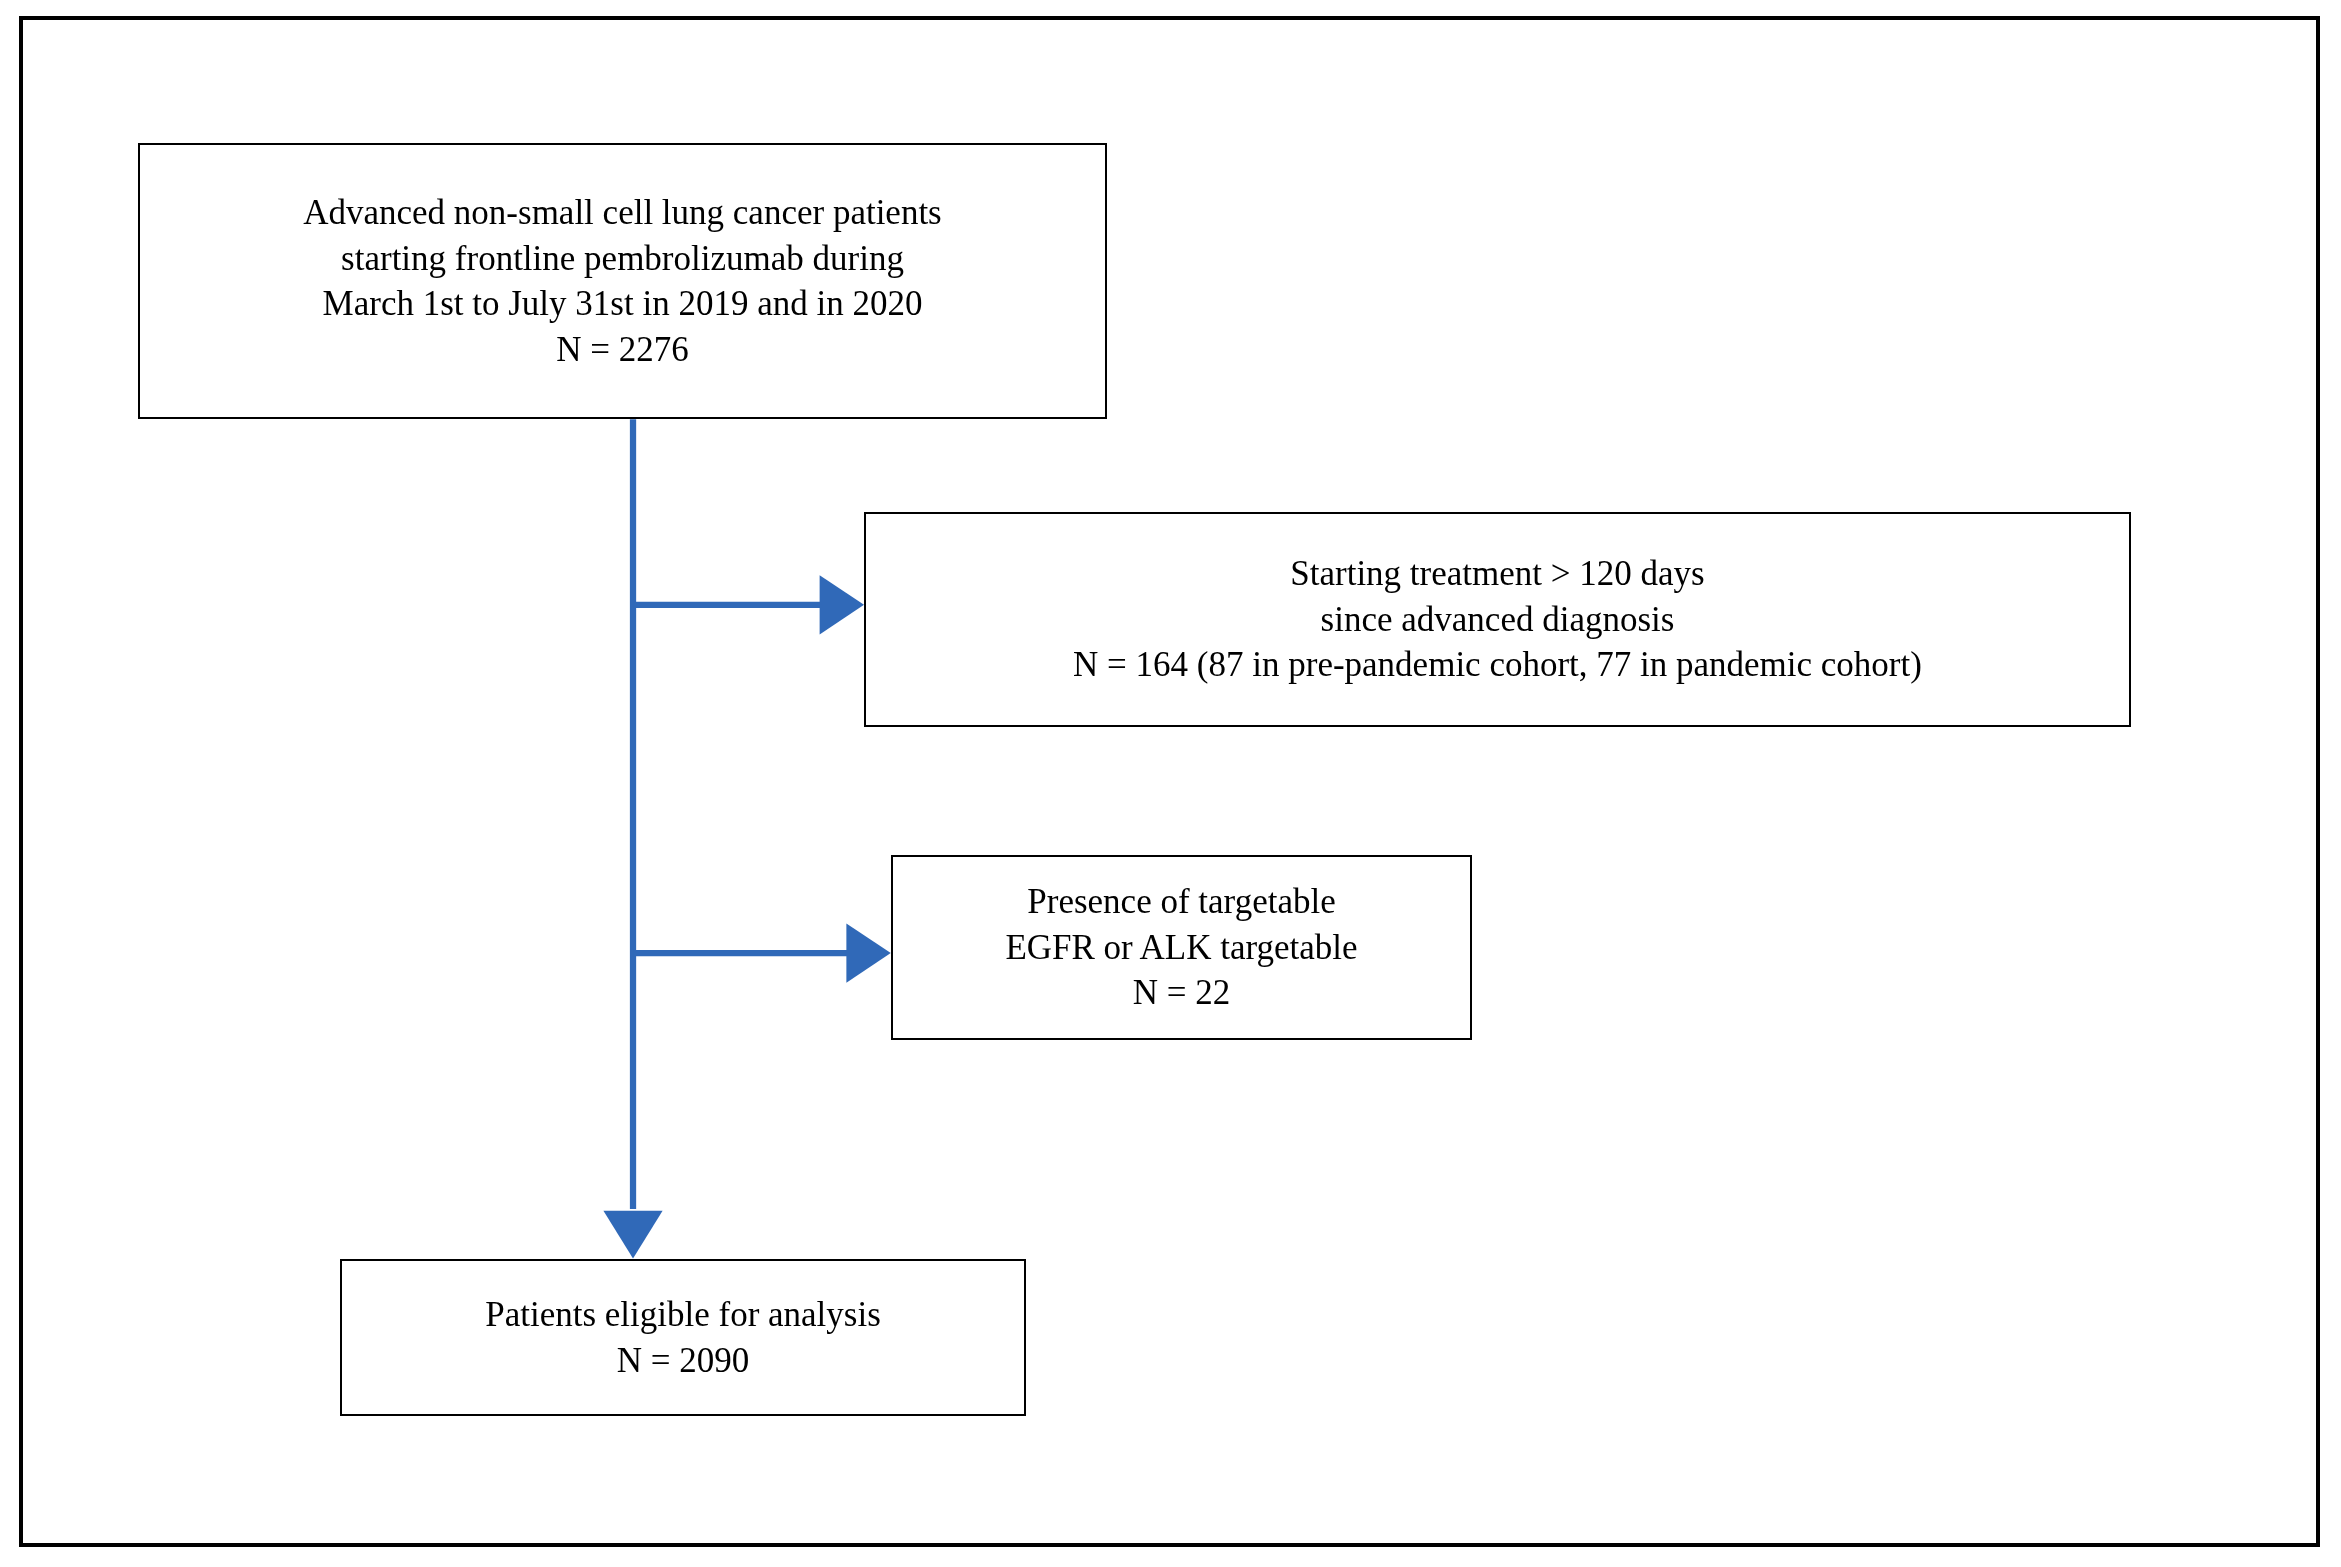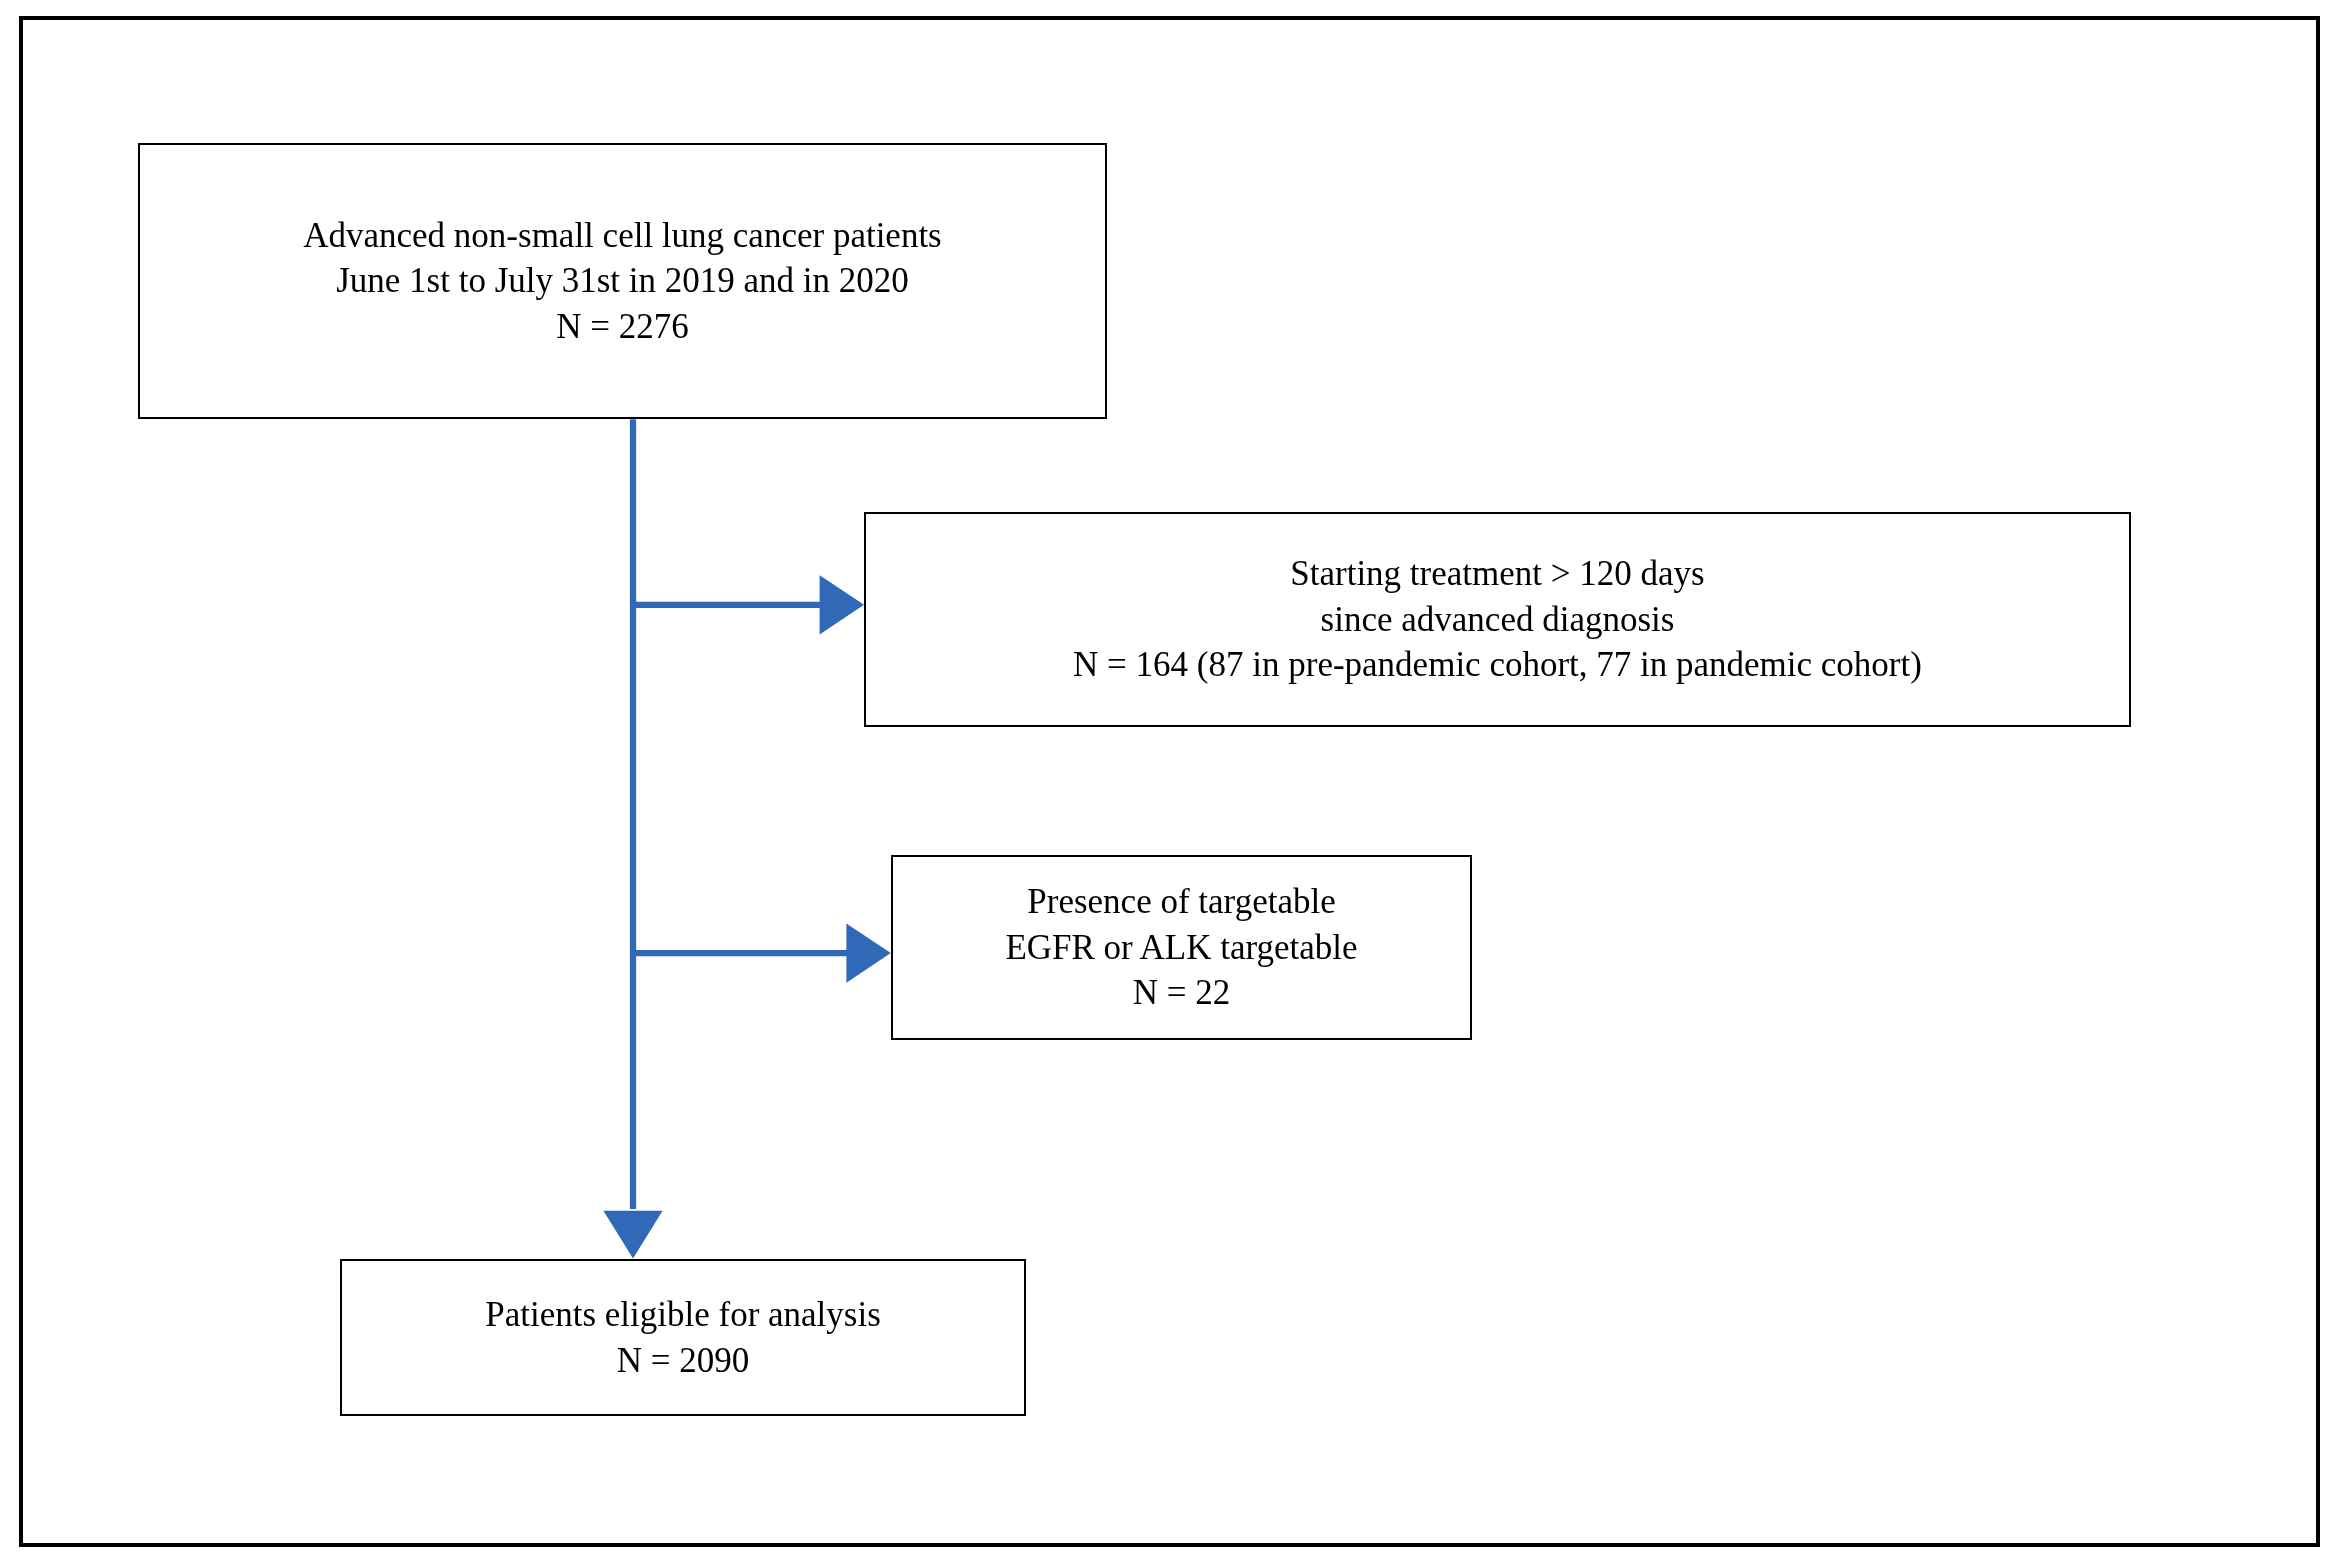--- a/index.html
+++ b/index.html
@@ -90,21 +90,22 @@
     </g>
 
     <g>
       <line x1="1112" y1="1675" x2="1495" y2="1675" stroke="#3069B8" stroke-width="11"></line>
       <polygon points="1487,1623 1487,1727 1565,1675" fill="#3069B8"></polygon>
     </g>
   </svg>
 
   <div id="box-eligible-screened" class="flow-box">
     <span class="line">Advanced non-small cell lung cancer patients</span>
-    <span class="line">June 1st to July 31st in 2019 and in 2020</span>
+    <span class="line">starting frontline pembrolizumab during</span>
+    <span class="line">March 1st to July 31st in 2019 and in 2020</span>
     <span class="line">N = 2276</span>
   </div>
 
   <div id="box-excluded-late-start" class="flow-box">
     <span class="line">Starting treatment &gt; 120 days</span>
     <span class="line">since advanced diagnosis</span>
     <span class="line">N = 164 (87 in pre-pandemic cohort, 77 in pandemic cohort)</span>
   </div>
 
   <div id="box-excluded-alterations" class="flow-box">

